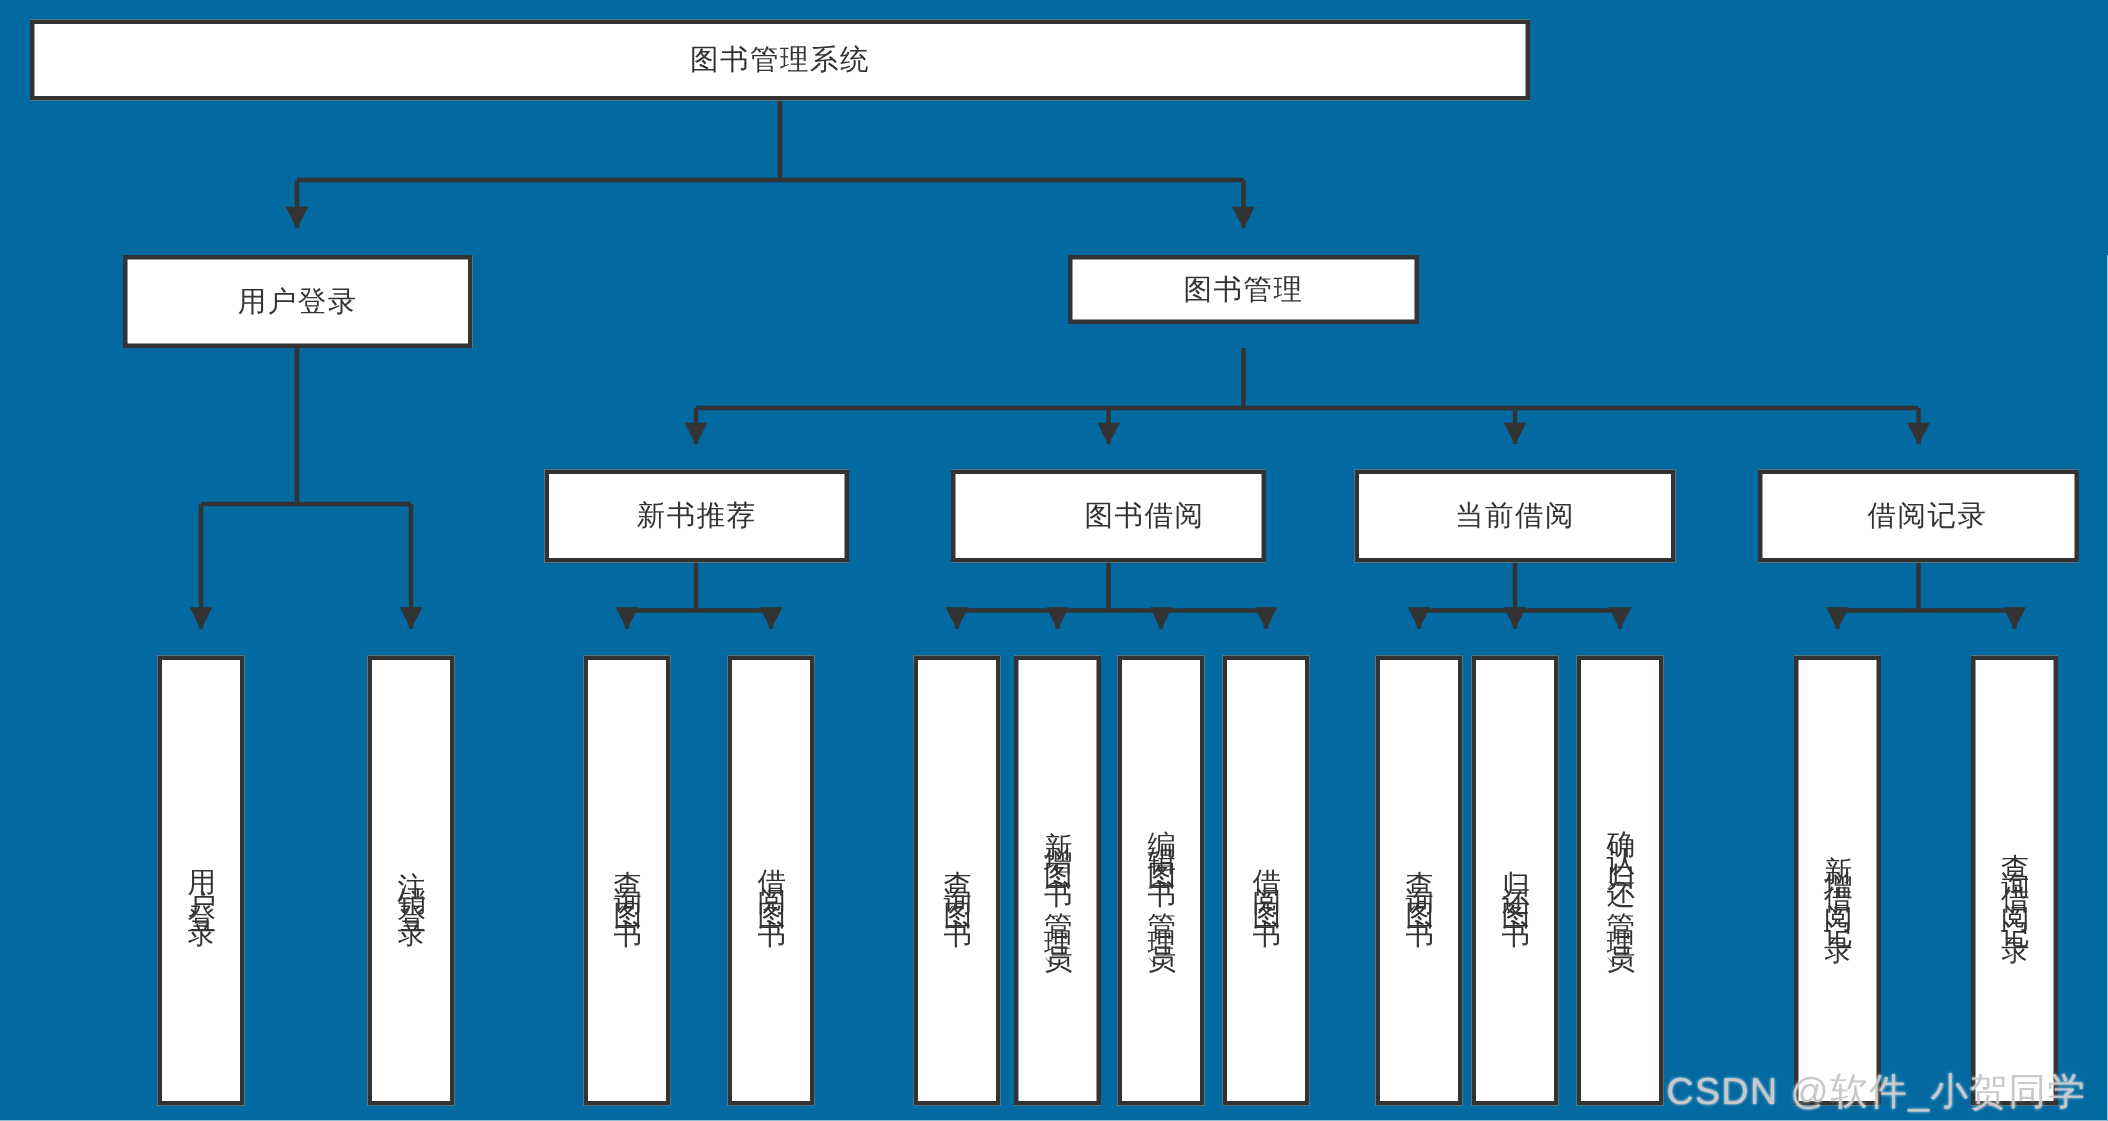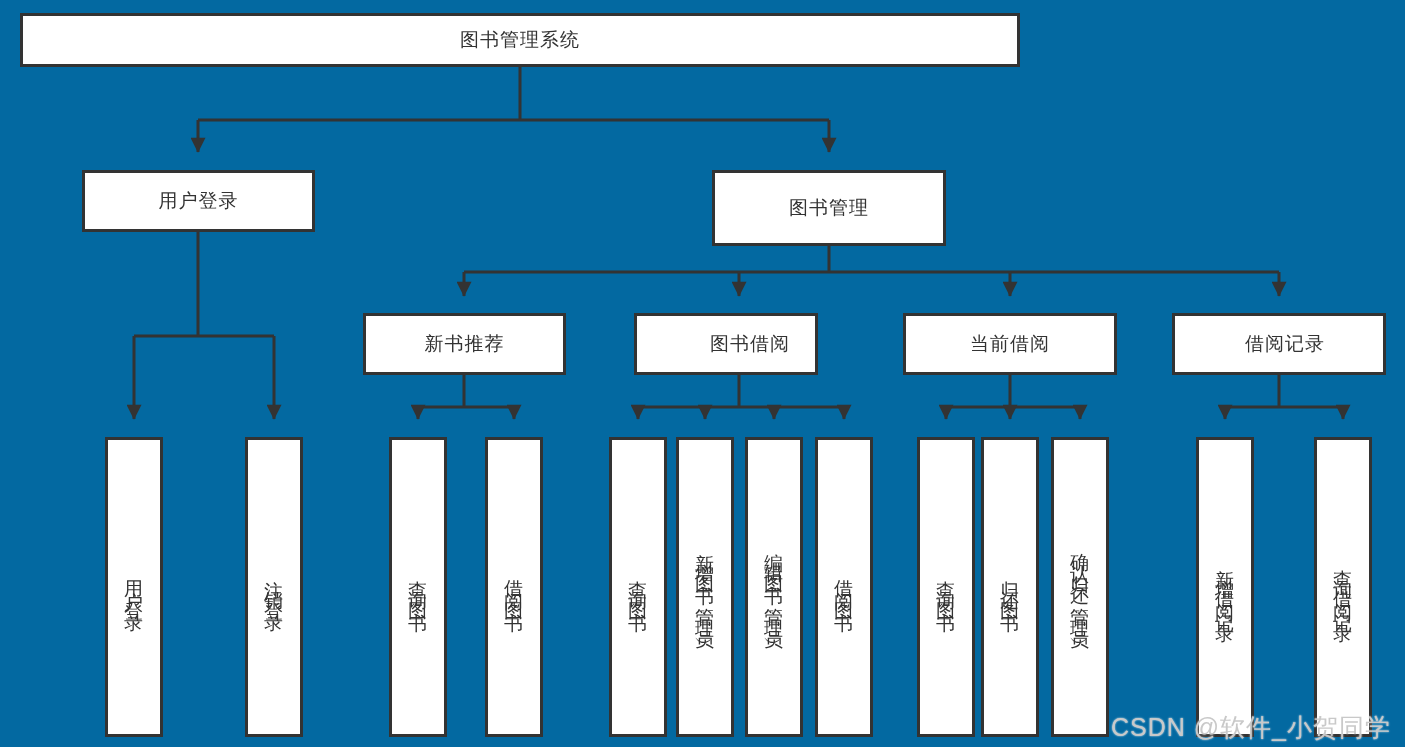--- a/index.html
+++ b/index.html
@@ -42,23 +42,23 @@
     font-size: 25px;
     letter-spacing: 1px;
     color: #c9c9c9;
     text-shadow: 0 0 2px rgba(255,255,255,0.9);
     z-index: 6;
     white-space: nowrap;
   }
   
   .root       { left: 20px;   top: 13px;  width: 1000px; height: 54px; }
   .lvl2-a     { left: 82px;   top: 170px; width: 233px;  height: 62px; }
-  .lvl2-b     { left: 712px;  top: 170px; width: 234px;  height: 76px; }
+  .lvl2-b     { left: 712px;  top: 170px; width: 234px;  height: 46px; }
   .lvl3-a     { left: 363px;  top: 313px; width: 203px;  height: 62px; }
-  .lvl3-b     { left: 634px;  top: 313px; width: 184px;  height: 62px; padding-left: 48px; }
+  .lvl3-b     { left: 634px;  top: 313px; width: 210px;  height: 62px; padding-left: 48px; }
   .lvl3-c     { left: 903px;  top: 313px; width: 214px;  height: 62px; }
   .lvl3-d     { left: 1172px; top: 313px; width: 214px;  height: 62px; padding-left: 12px; }
   .leaf       { top: 437px; width: 58px; height: 300px; }
   .leaf-1  { left: 105px; }
   .leaf-2  { left: 245px; }
   .leaf-3  { left: 389px; }
   .leaf-4  { left: 485px; }
   .leaf-5  { left: 609px; }
   .leaf-6  { left: 676px; }
   .leaf-7  { left: 745px; }

